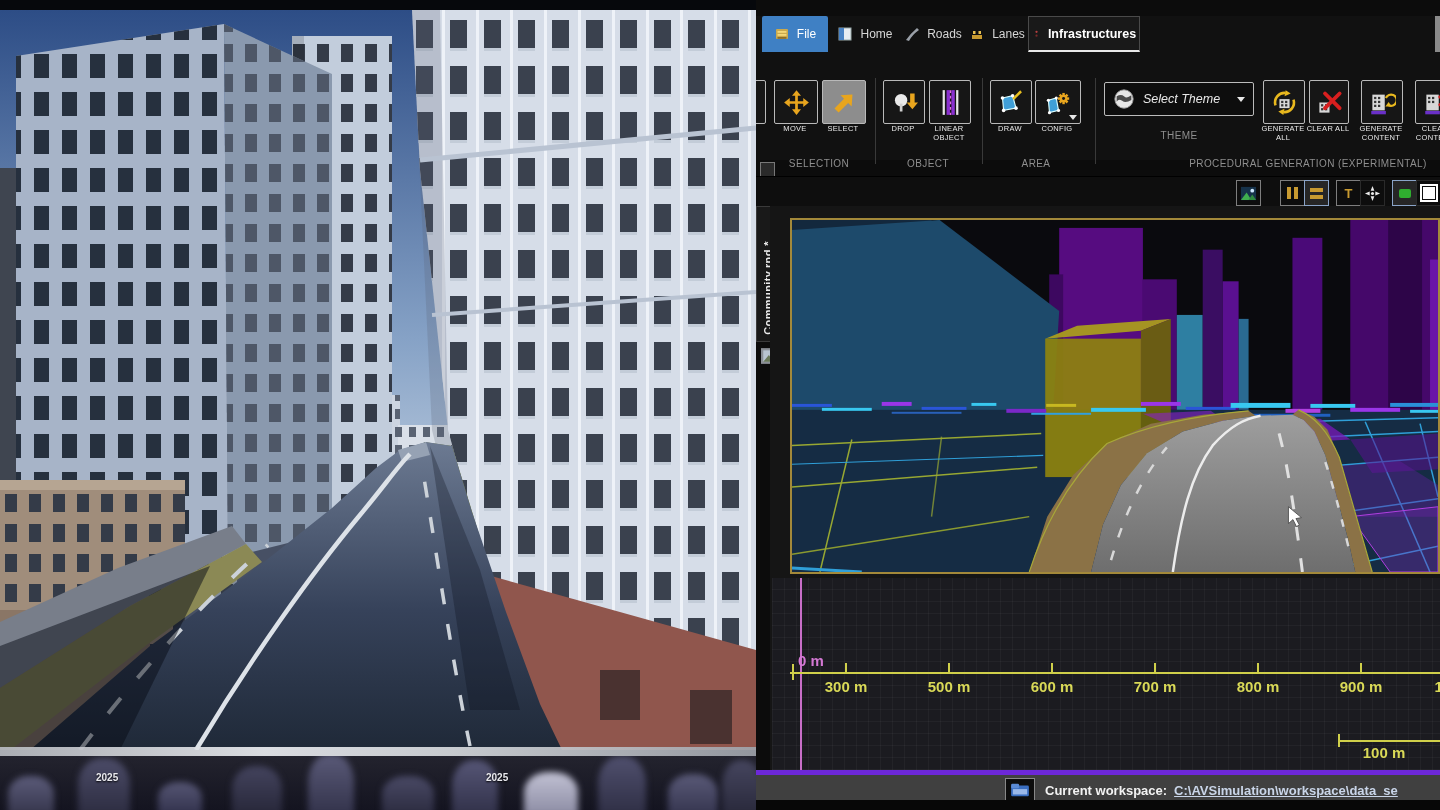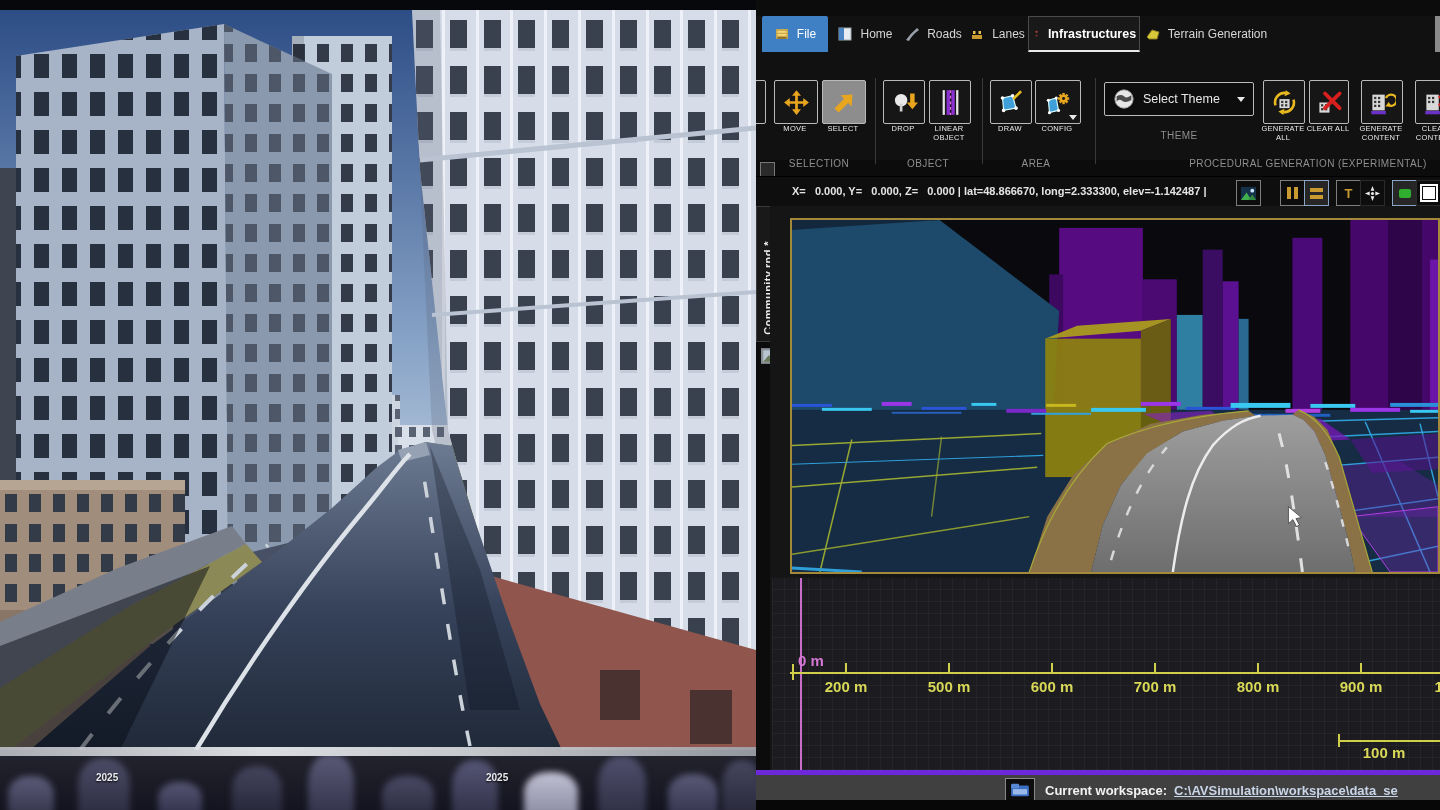--- a/index.html
+++ b/index.html
@@ -25,21 +25,21 @@
   .btnbox{top:64px;height:42px;background:#161616;border:1px solid #b9b9b9;border-radius:2px;
           display:flex;align-items:center;justify-content:center;}
   .btnbox.sel{background:#8d8d8d;}
   .btnbox svg{width:27px;height:27px;}
   .blabel{top:108px;color:#e8e8e8;font-size:7.5px;text-transform:uppercase;text-align:center;
           letter-spacing:.3px;line-height:1.25;}
   .gsep{top:62px;width:1px;height:86px;background:#3a3a3a;}
   .glabel{top:142px;color:#8f8f8f;font-size:10px;text-transform:uppercase;text-align:center;letter-spacing:.4px;}
   .caret{width:0;height:0;border-left:4px solid transparent;border-right:4px solid transparent;border-top:5px solid #e8e8e8;}
   #theme-dd{top:66px;height:34px;background:#0d0d0d;border:1px solid #bbb;border-radius:2px;
-            display:flex;align-items:center;color:#e8e8e8;font-size:12.5px;padding:0 8px;gap:8px;}
+            display:flex;align-items:center;color:#e8e8e8;font-size:12.5px;padding:0 8px;gap:8px;font-style:italic;}
   #statusline{left:0;top:176px;width:684px;height:30px;background:#0e0e0e;border-top:1px solid #000;}
   #coords{left:36px;top:8px;color:#e4e4e4;font-size:11px;font-weight:bold;white-space:pre;}
   .sicon{top:3px;width:23px;height:24px;background:#0d0d0d;border:1px solid #7e7e7e;
          display:flex;align-items:center;justify-content:center;}
   .sicon.hl{border-color:#8aa4c8;background:#262626;}
   #doc-tab{left:0;top:206px;width:28px;height:134px;background:#191919;border:1px solid #3a3a3a;}
   #doc-tab span{position:absolute;left:5px;bottom:6px;writing-mode:vertical-rl;transform:rotate(180deg);
                 color:#ececec;font-size:11px;font-weight:bold;letter-spacing:.4px;white-space:nowrap;}
   #main-area{left:14px;top:206px;width:670px;height:564px;background:#151515;}
   #viewport{left:20px;top:12px;width:650px;height:356px;border:2px solid #a3893a;box-sizing:border-box;background:#13283d;}
@@ -185,26 +185,20 @@
           </svg>
         <span>Lanes</span>
       </div>
       <div id="tab-infra" class="abs tab" style="left:272px;width:112px;box-sizing:border-box;">
         <svg class="ticn" viewBox="0 0 16 16" style="width:9px;height:14px;">
             <circle cx="8" cy="4" r="2" fill="#b84040"></circle>
             <circle cx="8" cy="11" r="2" fill="#7a2828"></circle>
           </svg>
         <span>Infrastructures</span>
       </div>
-      <div class="abs tab" style="left:384px;width:132px;">
-        <svg class="ticn" viewBox="0 0 16 16">
-            <polygon points="2,11 7,4 14,6 12,13 4,13" fill="#d8c83a" stroke="#8a7d20" stroke-width="1"></polygon>
-          </svg>
-        <span>Terrain Generation</span>
-      </div>
       <div class="abs" style="left:679px;top:0;width:5px;height:36px;background:#8a8a8a;"></div>
 
       <div class="abs btnbox" style="left:-8px;width:16px;"></div>
       <div class="abs btnbox" style="left:18px;width:42px;">
         <svg viewBox="0 0 24 24">
             <polygon fill="#e8a51e" points="12,1 16,6 13.2,6 13.2,10.8 18,10.8 18,8 23,12 18,16 18,13.2 13.2,13.2 13.2,18 16,18 12,23 8,18 10.8,18 10.8,13.2 6,13.2 6,16 1,12 6,8 6,10.8 10.8,10.8 10.8,6 8,6"></polygon>
           </svg>
       </div>
       <div class="abs blabel" style="left:10px;width:58px;">Move</div>
       <div class="abs btnbox sel" style="left:66px;width:42px;">
@@ -357,21 +351,20 @@
       <div class="abs glabel" style="left:18px;width:90px;">Selection</div>
       <div class="abs glabel" style="left:130px;width:84px;">Object</div>
       <div class="abs glabel" style="left:237px;width:86px;">Area</div>
       <div class="abs glabel" style="left:430px;width:244px;">Procedural Generation (Experimental)</div>
     </div>
 
     <div class="abs" style="left:4px;top:162px;width:13px;height:13px;background:#2a2a2a;border:1px solid #777;"></div>
     <div class="abs" style="left:4px;top:177px;width:15px;height:2px;background:#4a90d0;"></div>
 
     <div id="statusline" class="abs">
-      <span id="coords" class="abs">X=   0.000, Y=   0.000, Z=   0.000 | lat=48.866670, long=2.333300, elev=-1.142487 |</span>
       <div class="abs sicon" style="left:480px;">
         <svg style="width:17px;height:17px;" viewBox="0 0 18 18">
             <rect x="1" y="2" width="16" height="14" fill="#16324a"></rect>
             <polygon points="1,16 7,8 12,16" fill="#3fae4f"></polygon>
             <polygon points="9,16 13,10 17,16" fill="#2f8a3f"></polygon>
             <circle cx="13" cy="6" r="2" fill="#cfe8ff"></circle>
           </svg>
       </div>
       <div class="abs sicon" style="left:524px;">
         <div style="display:flex;gap:3px;">
@@ -517,21 +510,21 @@
       <div id="bottom-panel" class="abs">
         <div class="abs" style="left:28px;top:0;width:2px;height:192px;background:#c86ec8;"></div>
         <div class="abs" style="left:18px;top:94px;width:650px;height:2px;background:#cfcf4a;"></div>
         <div class="abs" style="left:20px;top:86px;width:2px;height:16px;background:#cfcf4a;"></div>
         <div class="abs" style="left:73px;top:85px;width:2px;height:9px;background:#cfcf4a;"></div>
         <div class="abs" style="left:176px;top:85px;width:2px;height:9px;background:#cfcf4a;"></div>
         <div class="abs" style="left:279px;top:85px;width:2px;height:9px;background:#cfcf4a;"></div>
         <div class="abs" style="left:382px;top:85px;width:2px;height:9px;background:#cfcf4a;"></div>
         <div class="abs" style="left:485px;top:85px;width:2px;height:9px;background:#cfcf4a;"></div>
         <div class="abs" style="left:588px;top:85px;width:2px;height:9px;background:#cfcf4a;"></div>
-        <div class="rlab" style="left:34px;top:100px;">200 m</div>
+        <div class="rlab" style="left:34px;top:100px;">300 m</div>
         <div class="rlab" style="left:137px;top:100px;">500 m</div>
         <div class="rlab" style="left:240px;top:100px;">600 m</div>
         <div class="rlab" style="left:343px;top:100px;">700 m</div>
         <div class="rlab" style="left:446px;top:100px;">800 m</div>
         <div class="rlab" style="left:549px;top:100px;">900 m</div>
         <div class="rlab" style="left:648px;top:100px;">1000 m</div>
         <div class="abs" style="left:26px;top:74px;color:#d478d4;font-size:15px;font-weight:bold;">0 m</div>
         <div class="abs" style="left:566px;top:162px;width:102px;height:2px;background:#cfcf4a;"></div>
         <div class="abs" style="left:566px;top:156px;width:2px;height:13px;background:#cfcf4a;"></div>
         <div class="rlab" style="left:572px;top:166px;">100 m</div>

